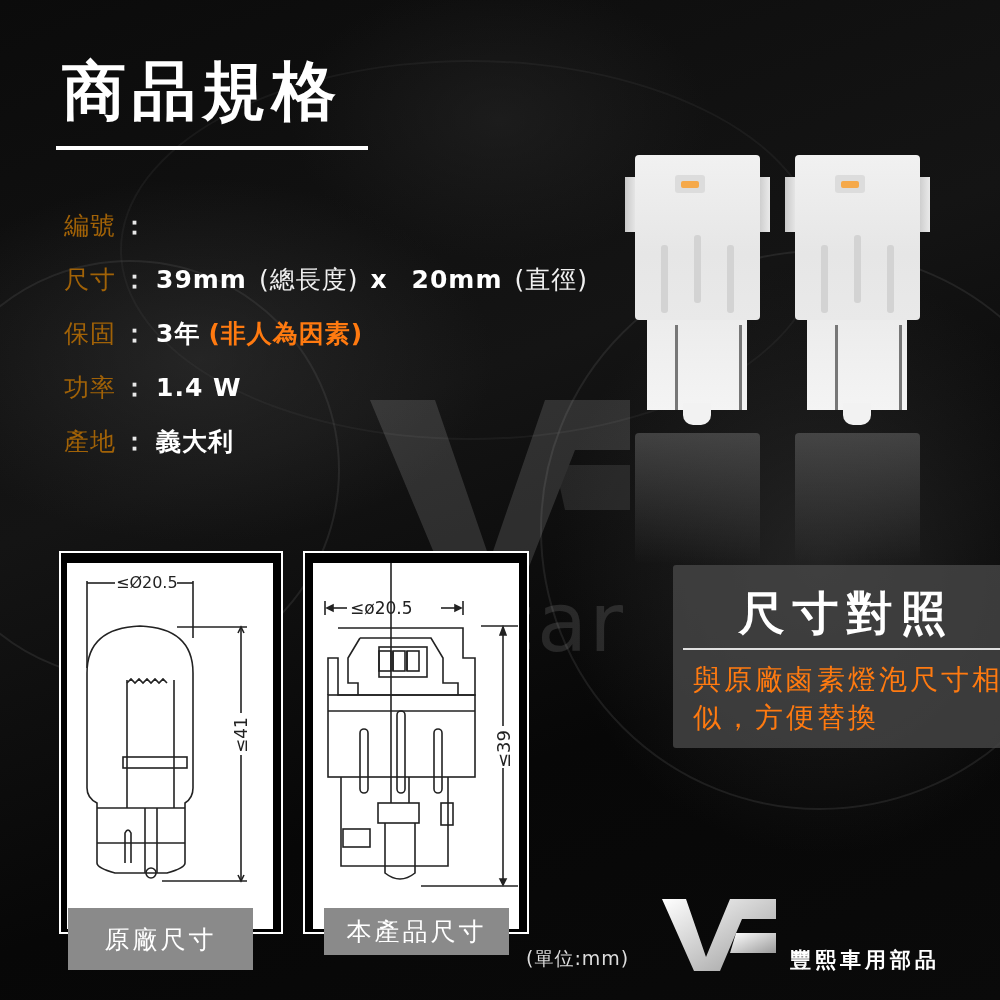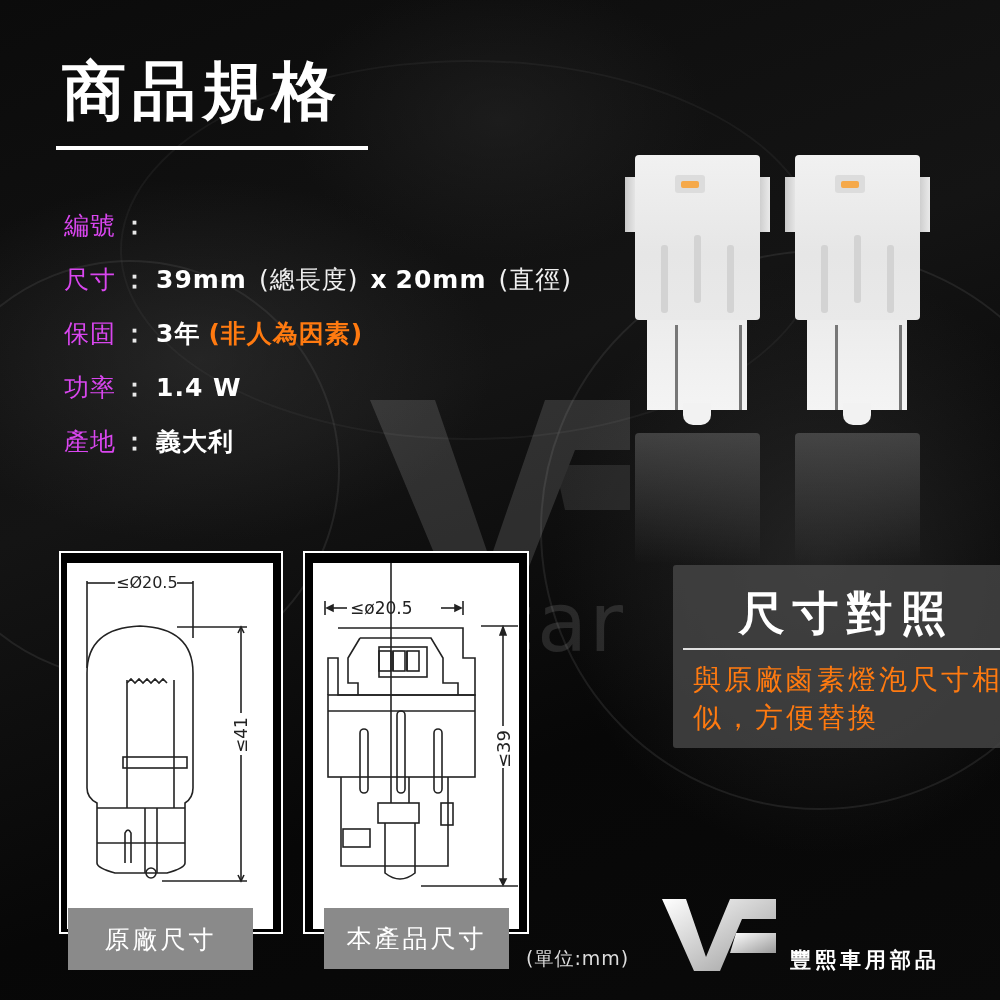--- a/index.html
+++ b/index.html
@@ -35,21 +35,21 @@
   }
   .title-rule {
     position: absolute; left: 56px; top: 146px; width: 312px; height: 4px; background: #fff;
   }
 
   .specs { position: absolute; left: 64px; top: 198px; }
   .spec-row {
     display: flex; align-items: center; height: 54px;
     font-size: 25px; letter-spacing: 1px;
   }
-  .spec-label { color: #d946ef; font-weight: normal; }
+  .spec-label { color: #a16207; font-weight: normal; }
   .spec-colon { color: #e8e8e8; margin: 0 8px 0 6px; font-weight: bold; }
   .spec-value { font-weight: bold; color: #fff; }
   .spec-value-light { font-weight: normal; color: #f0f0f0; margin: 0 12px; }
   .spec-orange { color: #ff7a10; font-weight: bold; margin-left: 8px; }
 
   
   .bulb { position: absolute; top: 155px; width: 145px; height: 270px; }
   .bulb .body {
     position: absolute; left: 10px; top: 0; width: 125px; height: 165px;
     background: linear-gradient(180deg, #f1f1f1 0%, #e6e6e6 60%, #e9e9e9 100%);
@@ -154,21 +154,21 @@
   <div class="spec-row">
     <span class="spec-label">編號</span>
     <span class="spec-colon">：</span>
   </div>
   <div class="spec-row">
     <span class="spec-label">尺寸</span>
     <span class="spec-colon">：</span>
     <span class="spec-value">39mm</span>
     <span class="spec-value-light">(總長度)</span>
     <span class="spec-value">x</span>
-    <span class="spec-value" style="margin-left:8px;">20mm</span>
+    <span class="spec-value" style="margin-left:24px;">20mm</span>
     <span class="spec-value-light">(直徑)</span>
   </div>
   <div class="spec-row">
     <span class="spec-label">保固</span>
     <span class="spec-colon">：</span>
     <span class="spec-value">3年</span>
     <span class="spec-orange">(非人為因素)</span>
   </div>
   <div class="spec-row">
     <span class="spec-label">功率</span>
@@ -278,21 +278,21 @@
       <line x1="168" y1="63" x2="205" y2="63"></line>
       <line x1="108" y1="323" x2="205" y2="323"></line>
       <line x1="190" y1="68" x2="190" y2="163"></line>
       <line x1="190" y1="205" x2="190" y2="320"></line>
       <path d="M187 72 L190 64 L193 72 Z M187 316 L190 322 L193 316 Z" fill="#222"></path>
     </g>
     <text x="37" y="51" font-size="17" fill="#222" font-family="DejaVu Sans, sans-serif">≤ø20.5</text>
     <text x="0" y="0" font-size="18" fill="#222" font-family="DejaVu Sans, sans-serif" transform="translate(197,205) rotate(-90)">≤39</text>
   </svg>
 </div>
-<div class="diagram-label" style="left:324px;top:908px;width:185px;height:61px;">本產品尺寸</div>
+<div class="diagram-label" style="left:324px;top:908px;width:185px;height:47px;">本產品尺寸</div>
 
 <div class="unit-note">(單位:mm)</div>
 
 <div class="compare">
   <div class="compare-title">尺寸對照</div>
   <div class="compare-rule"></div>
   <div class="compare-text">與原廠鹵素燈泡尺寸相似，方便替換</div>
 </div>
 
 <div class="logo">

